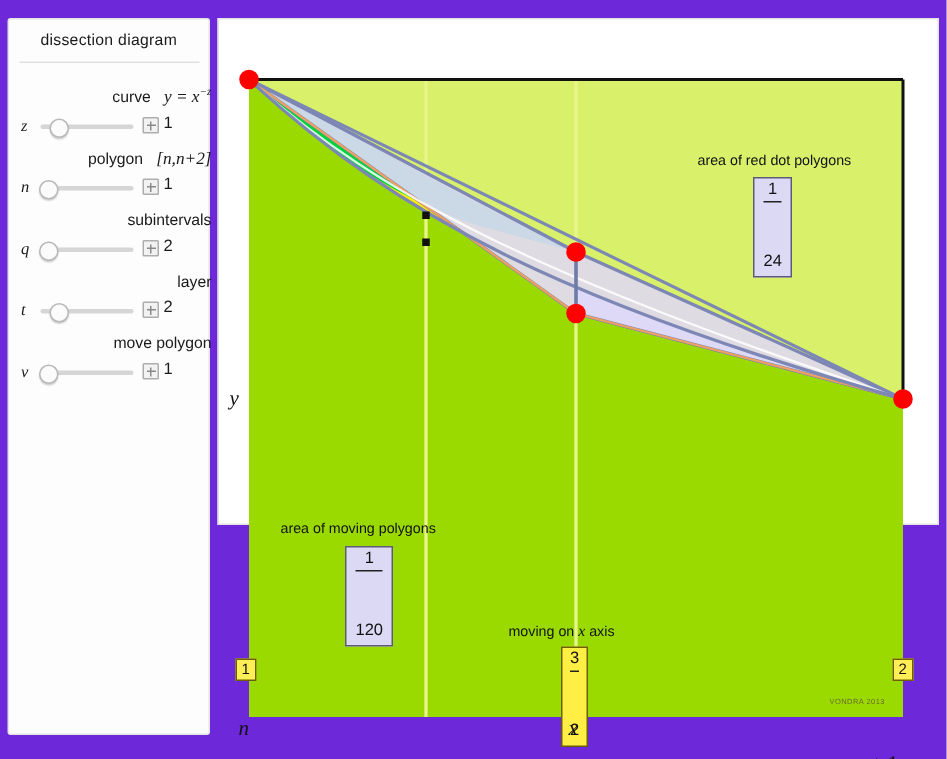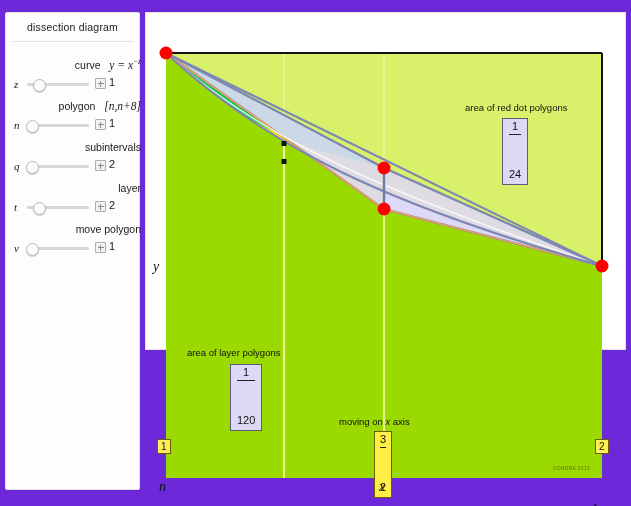--- a/index.html
+++ b/index.html
@@ -260,21 +260,21 @@
         </div>
         <div class="stepper"></div>
         <span class="val">1</span>
       </div>
     </div>
 
     <div class="ctrl" style="top:87px;">
       <div class="ctrl-label">
         <span>polygon</span>
         &nbsp;
-        <span class="ital">[n,n+8]</span>
+        <span class="ital">[n,n+2]</span>
       </div>
       <div class="ctrl-row">
         <span class="var">n</span>
         <div class="slider">
           <div class="knob" style="left:-1px;"></div>
         </div>
         <div class="stepper"></div>
         <span class="val">1</span>
       </div>
     </div>
@@ -405,21 +405,21 @@
       </svg>
     </div>
 
     <div class="ann-text ov" style="left:319px; top:89px;">area of red dot polygons</div>
     <div class="frac-box ov" style="left:356px; top:105px;">
       <span class="frac-num">1</span>
       <span class="frac-bar"></span>
       <span class="frac-den">24</span>
     </div>
 
-    <div class="ann-text ov" style="left:41px; top:334px;">area of layer polygons</div>
+    <div class="ann-text ov" style="left:41px; top:334px;">area of moving polygons</div>
     <div class="frac-box ov" style="left:84px; top:351px;">
       <span class="frac-num">1</span>
       <span class="frac-bar"></span>
       <span class="frac-den">120</span>
     </div>
 
     <div class="ann-text ov" style="left:193px; top:403px;">
       <span>moving on </span><span class="ital">x</span><span> axis</span>
     </div>
     <div class="frac-box yellow ov" style="left:228px; top:418px;">

